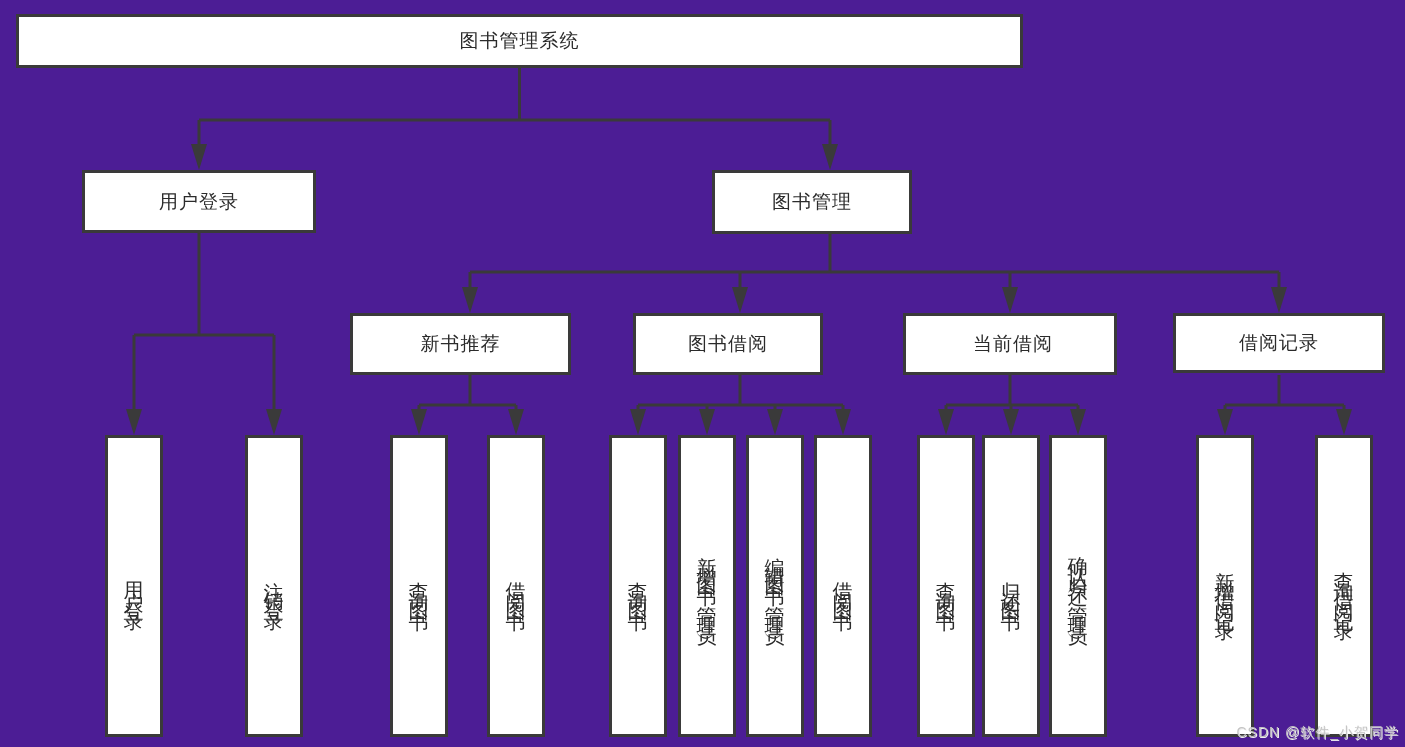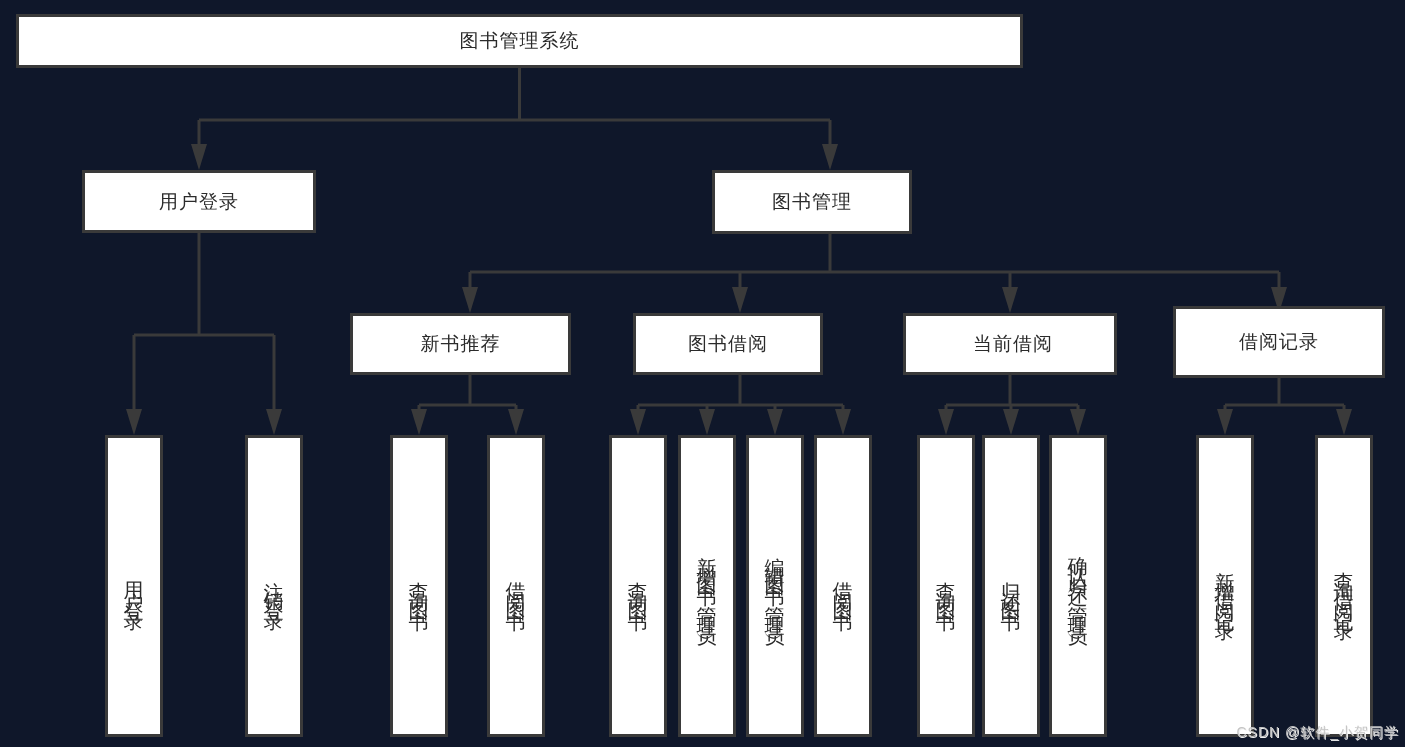--- a/index.html
+++ b/index.html
@@ -1,19 +1,19 @@
 <!DOCTYPE html>
 <html><head>
 <meta charset="utf-8">
 <style>
   html,body{margin:0;padding:0;background:#ffffff;}
   .canvas{
     position:relative;
     width:1405px;height:747px;
-    background:#0f172a;
+    background:#4c1d95;
     font-family:"Liberation Sans","DejaVu Sans",sans-serif;
     overflow:hidden;
   }
   .connectors{position:absolute;left:0;top:0;width:1405px;height:747px;}
   .box{
     position:absolute;
     box-sizing:border-box;
     background:#ffffff;
     border:3px solid #3a3a3a;
     display:flex;align-items:center;justify-content:center;
@@ -95,21 +95,21 @@
 
   <div class="box h" style="left:350px;top:313px;width:221px;height:62px;">
     <span>新书推荐</span>
   </div>
   <div class="box h" style="left:633px;top:313px;width:190px;height:62px;">
     <span>图书借阅</span>
   </div>
   <div class="box h" style="left:903px;top:313px;width:214px;height:62px;padding-left:6px;">
     <span>当前借阅</span>
   </div>
-  <div class="box h" style="left:1173px;top:306px;width:212px;height:72px;">
+  <div class="box h" style="left:1173px;top:313px;width:212px;height:60px;">
     <span>借阅记录</span>
   </div>
 
   <div class="box leaf" style="left:105px;top:435px;width:58px;height:302px;">
     <span>用户登录</span>
   </div>
   <div class="box leaf" style="left:245px;top:435px;width:58px;height:302px;">
     <span>注销登录</span>
   </div>
 

